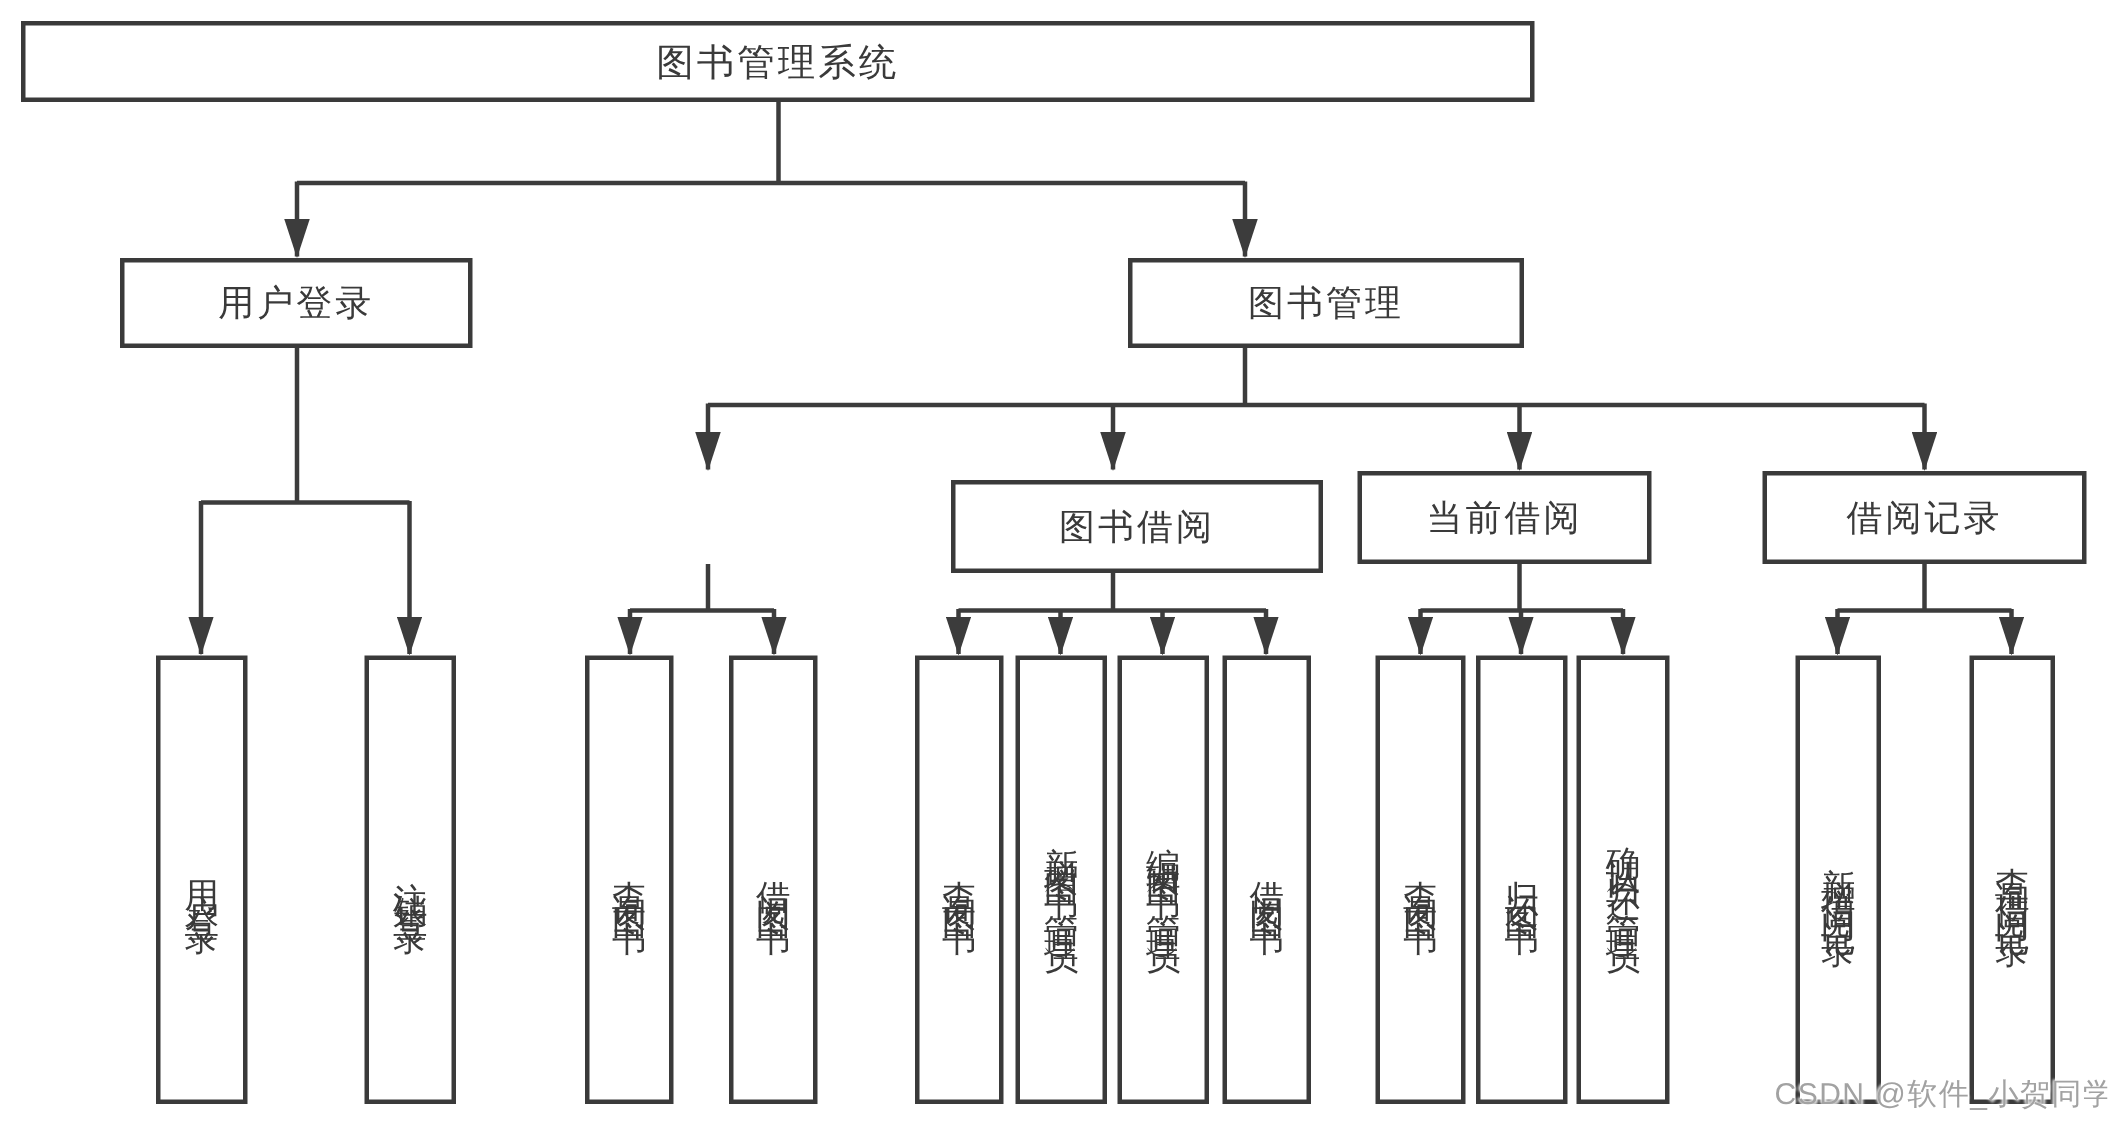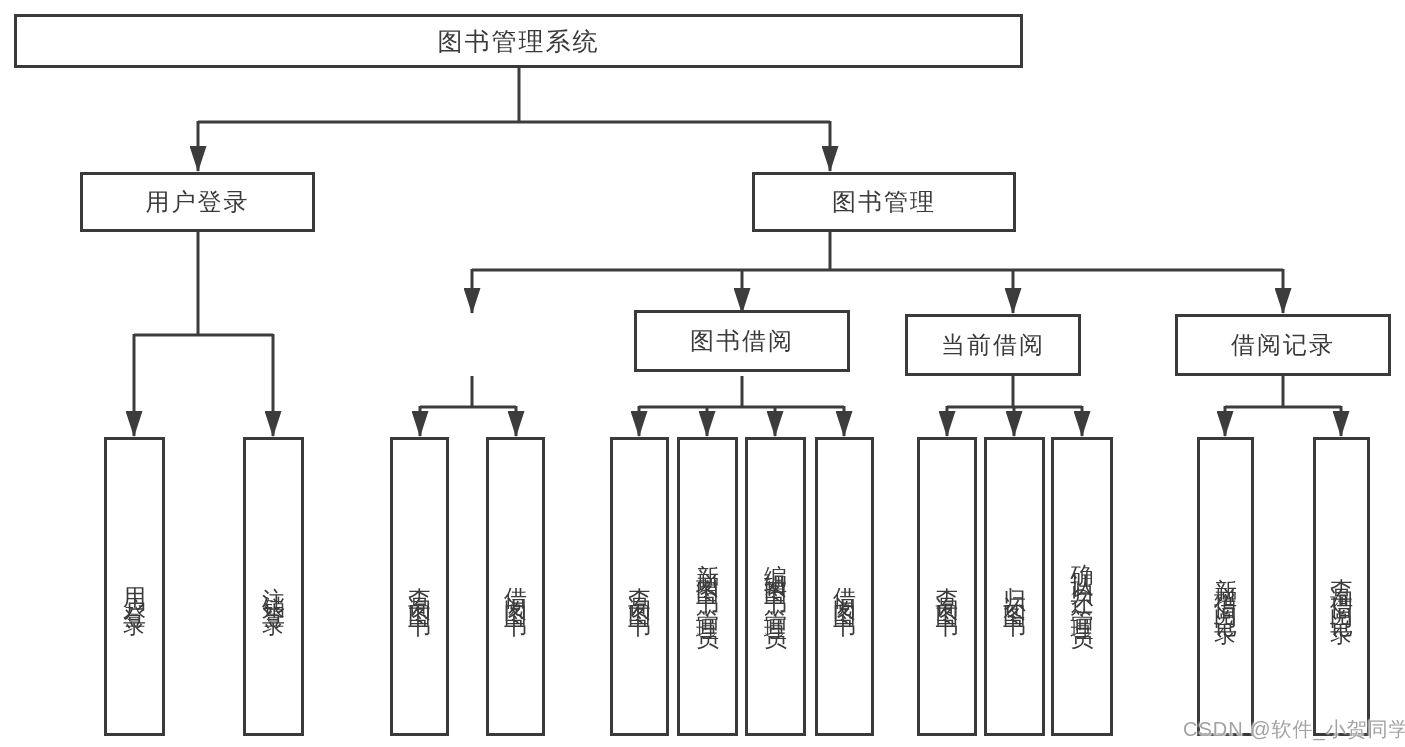--- a/index.html
+++ b/index.html
@@ -101,24 +101,24 @@
     <span class="root-label">图书管理系统</span>
   </div>
 
   <div class="node" style="left:80px; top:172px; width:235px; height:60px;">
     <span class="h-label">用户登录</span>
   </div>
   <div class="node" style="left:712px; top:172px; width:264px; height:60px;margin-left:40px;">
     <span class="h-label">图书管理</span>
   </div>
 
-  <div class="node" style="left:634px; top:310px; width:216px; height:62px;">
+  <div class="node" style="left:634px; top:320px; width:248px; height:62px;">
     <span class="h-label">图书借阅</span>
   </div>
-  <div class="node" style="left:905px; top:314px; width:176px; height:62px;">
+  <div class="node" style="left:905px; top:314px; width:196px; height:62px;">
     <span class="h-label">当前借阅</span>
   </div>
   <div class="node" style="left:1175px; top:314px; width:216px; height:62px;">
     <span class="h-label">借阅记录</span>
   </div>
 
   <div class="node leaf" style="left:104px; top:437px; width:61px; height:299px;">
     <span class="v-label">用户登录</span>
   </div>
   <div class="node leaf" style="left:243px; top:437px; width:61px; height:299px;">

